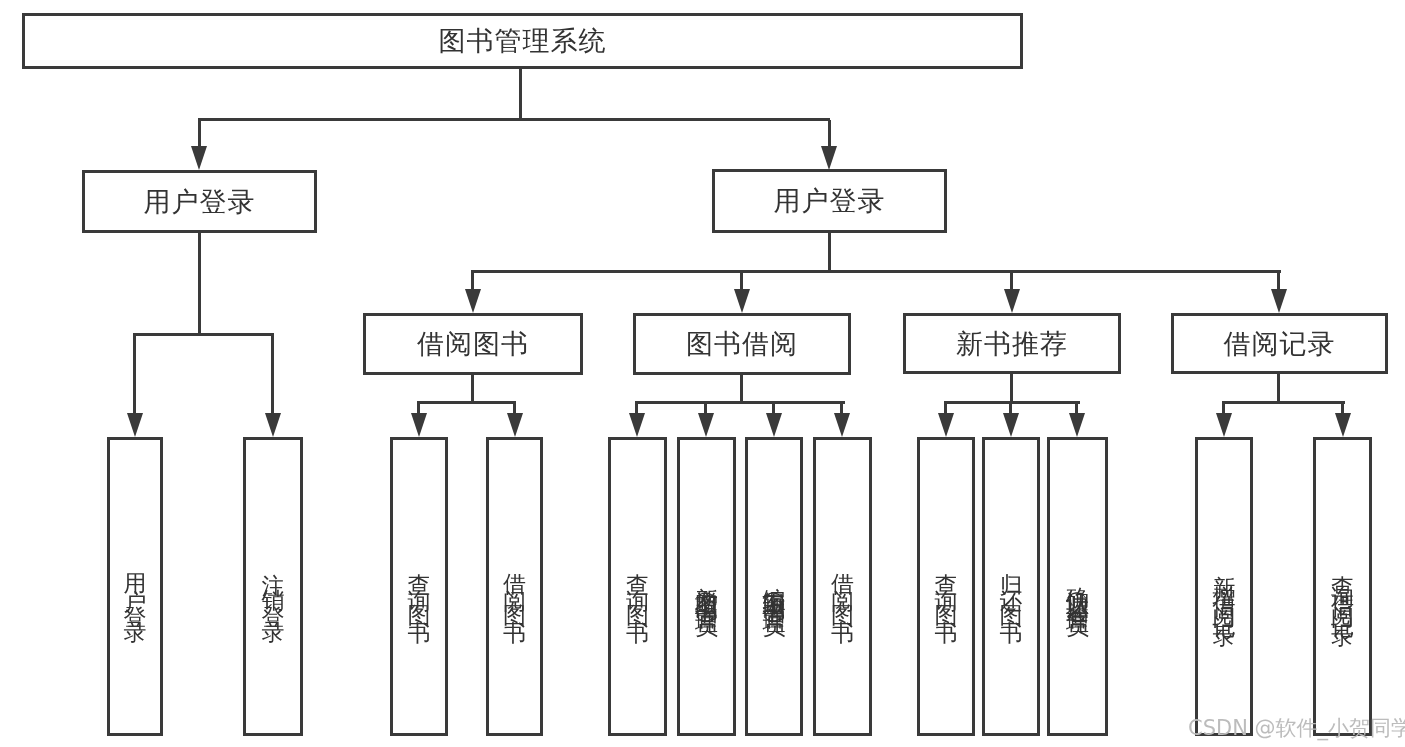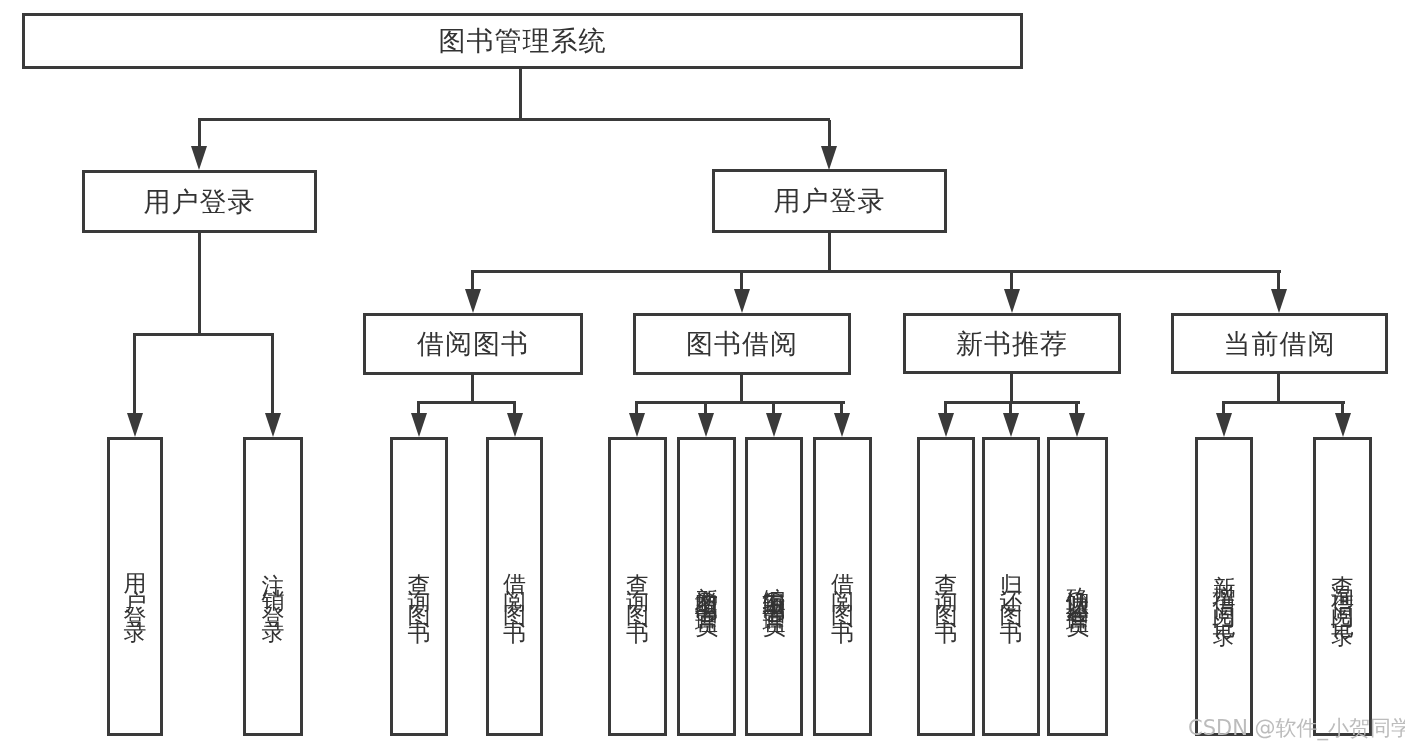--- a/index.html
+++ b/index.html
@@ -81,21 +81,21 @@
   <div class="vline" style="left:740px; top:272px; height:18px;"></div>
   <div class="arrow" style="left:734px; top:289px;"></div>
   <div class="vline" style="left:1010px; top:272px; height:18px;"></div>
   <div class="arrow" style="left:1004px; top:289px;"></div>
   <div class="vline" style="left:1277px; top:272px; height:18px;"></div>
   <div class="arrow" style="left:1271px; top:289px;"></div>
 
   <div class="node" style="left:363px; top:313px; width:220px; height:62px;">借阅图书</div>
   <div class="node" style="left:633px; top:313px; width:218px; height:62px;">图书借阅</div>
   <div class="node" style="left:903px; top:313px; width:218px; height:61px;">新书推荐</div>
-  <div class="node" style="left:1171px; top:313px; width:217px; height:61px;">当前借阅</div>
+  <div class="node" style="left:1171px; top:313px; width:217px; height:61px;">借阅记录</div>
 
   <div class="vline" style="left:471px; top:375px; height:28px;"></div>
   <div class="hline" style="left:417px; top:401px; width:99px;"></div>
   <div class="vline" style="left:417px; top:403px; height:10px;"></div>
   <div class="arrow" style="left:411px; top:413px;"></div>
   <div class="vline" style="left:513px; top:403px; height:10px;"></div>
   <div class="arrow" style="left:507px; top:413px;"></div>
 
   <div class="vline" style="left:740px; top:375px; height:28px;"></div>
   <div class="hline" style="left:635px; top:401px; width:210px;"></div>

